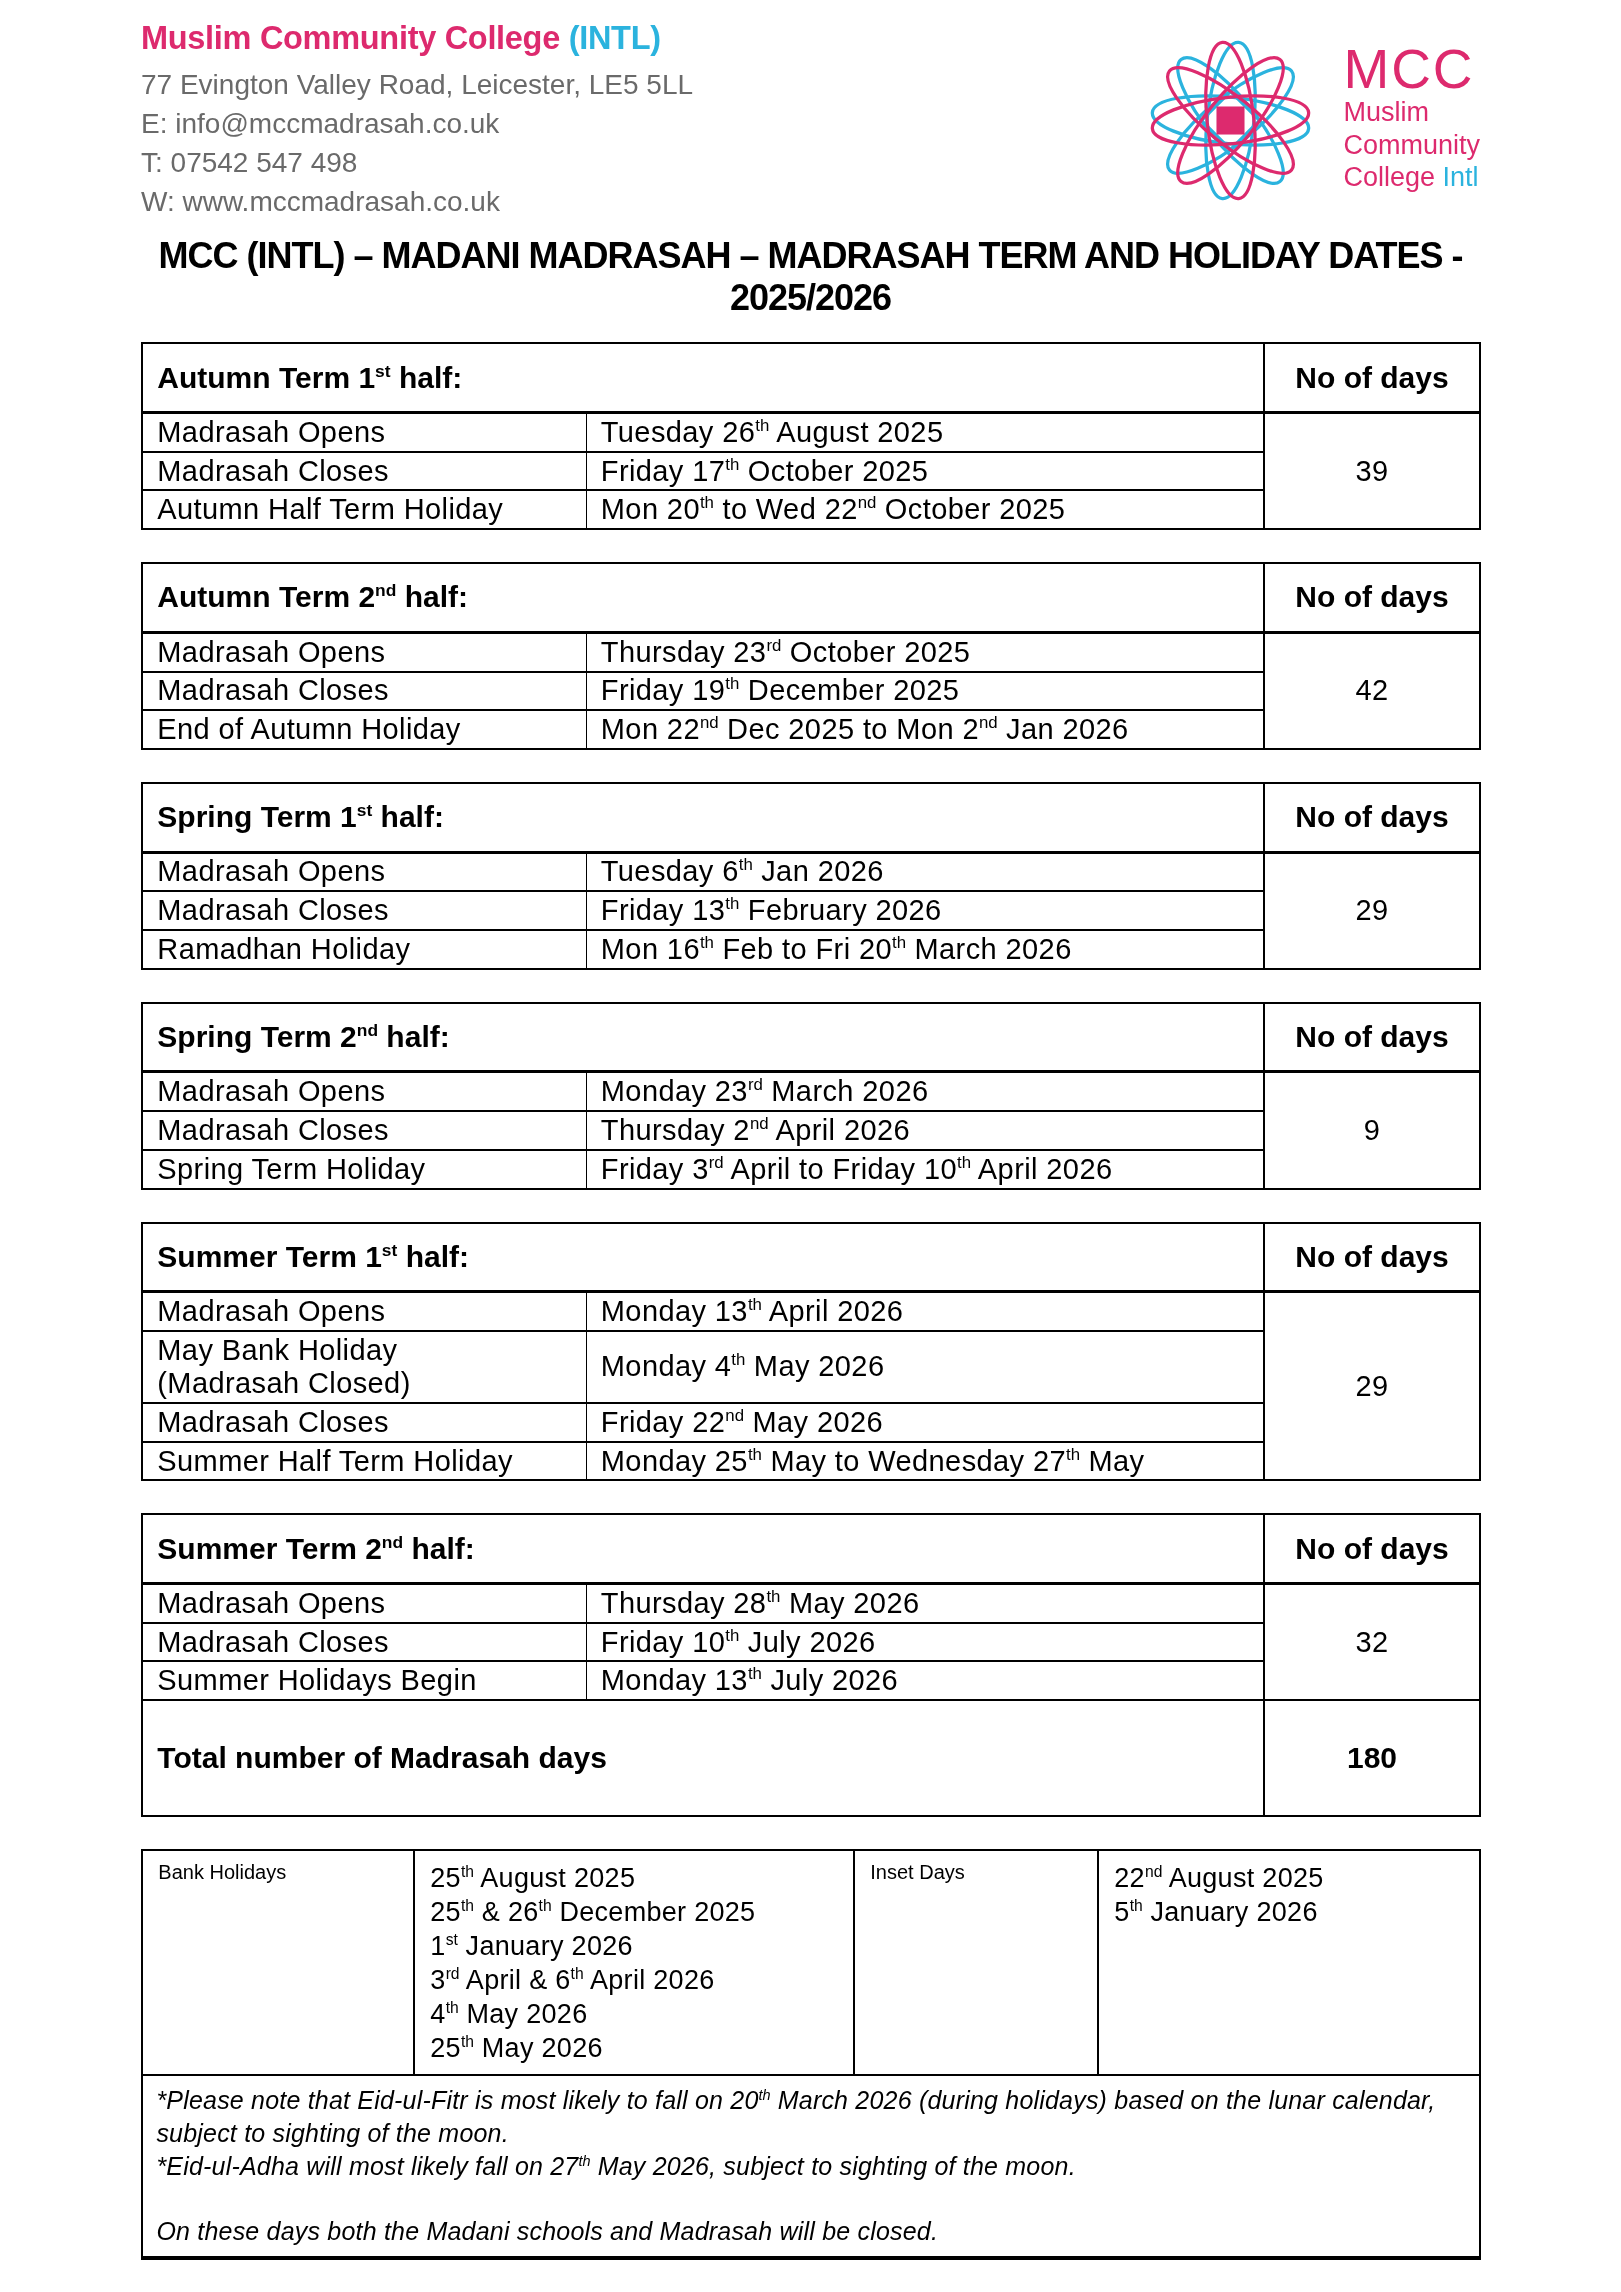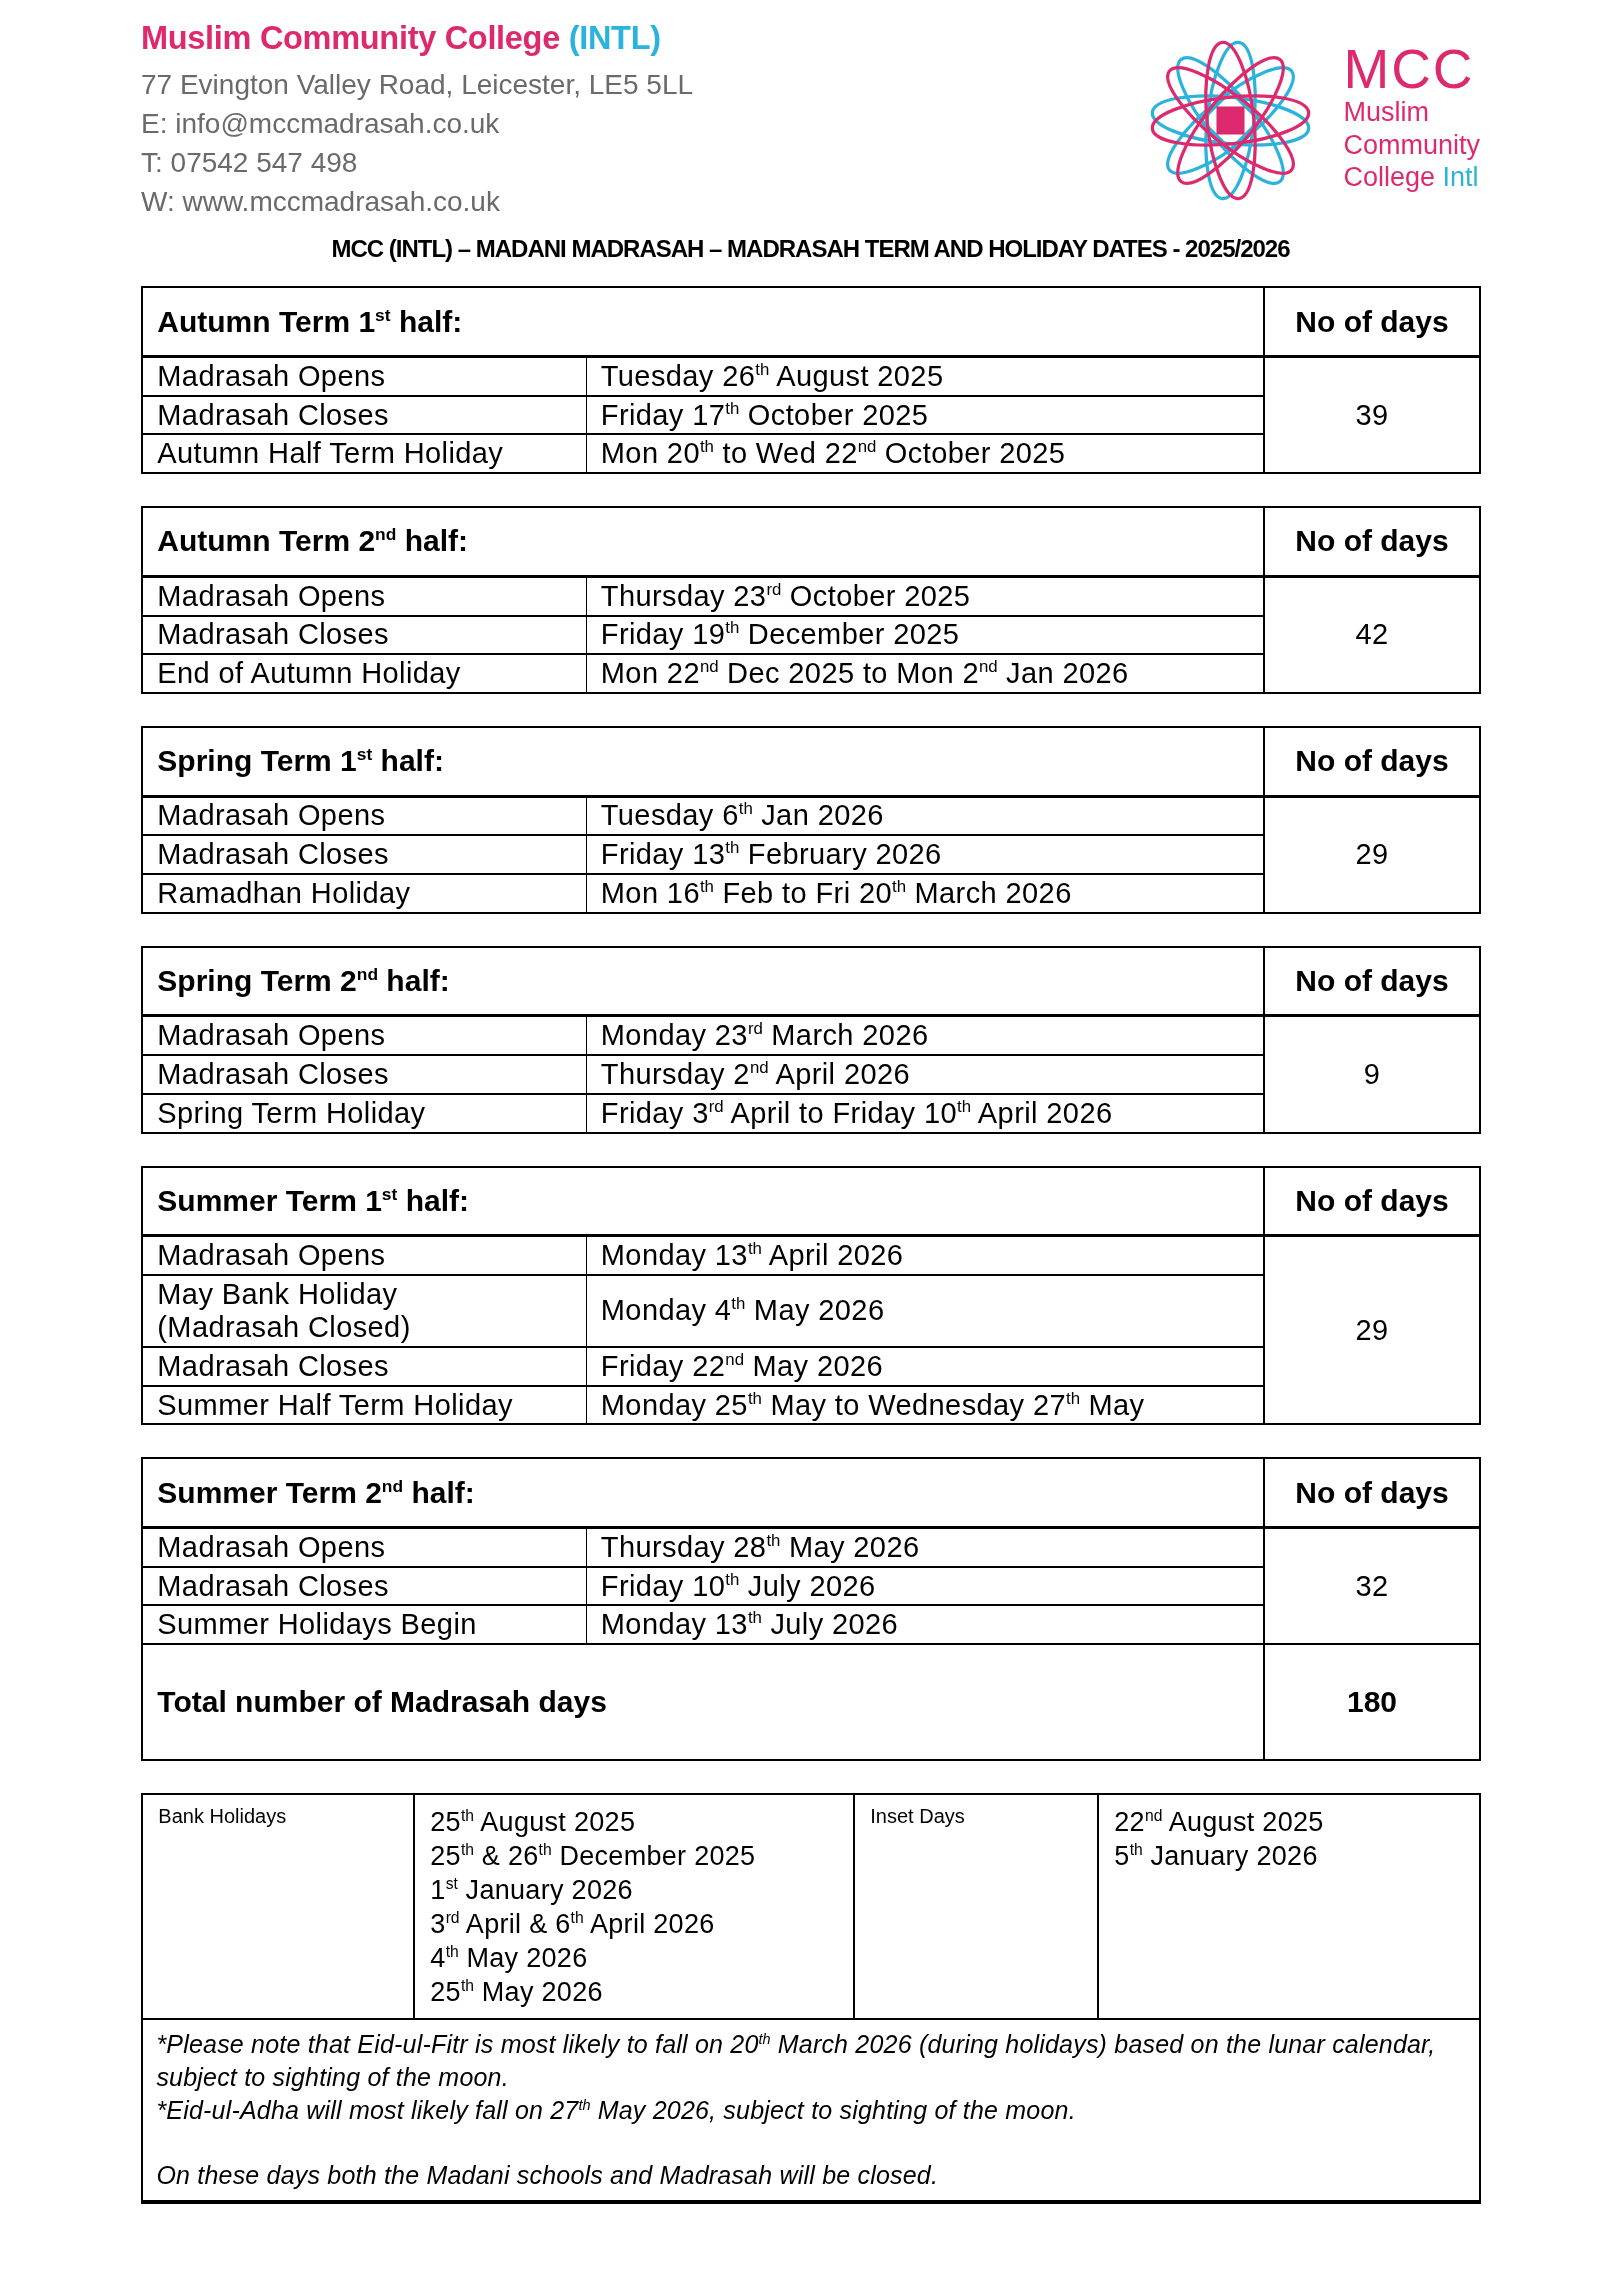--- a/index.html
+++ b/index.html
@@ -16,21 +16,21 @@
   .pink { color:#DD2A6E; }
   .cyan { color:#2BB3DE; }
   .addr { font-size:28px; line-height:39px; color:#6a6a6a; }
   .brand { display:flex; align-items:flex-start; }
   .flower { width:187px; height:187px; }
   .brand-text { margin-left:19px; padding-top:15.3px; }
   .brand-acronym { font-size:55px; line-height:54px; color:#DD2A6E; letter-spacing:1.9px; }
   .brand-line { font-size:27px; line-height:32.5px; color:#DD2A6E; }
 
   
-  .doc-title { text-align:center; font-size:24px; font-weight:bold; letter-spacing:-1px; margin:13.4px 0 23px 0; }
+  .doc-title { text-align:center; font-size:36px; font-weight:bold; letter-spacing:-1px; margin:13.4px 0 23px 0; }
 
   
   table { border-collapse:collapse; table-layout:fixed; width:1338px; }
   table.term { margin-bottom:32px; }
   .term td { border:2.9px solid #000; font-size:29px; letter-spacing:0.4px; padding:1.9px 14.3px; height:36px; }
   .term .hrow td { height:69px; border-bottom:3.8px solid #000; font-weight:bold; font-size:30px; letter-spacing:0; }
   .term .dhead { text-align:center; padding:1.9px 5.7px; }
   .term .lcell { border-right-width:1.9px; white-space:pre-line; }
   .term .vcell { border-left-width:1.9px; }
   .term .days { text-align:center; vertical-align:middle;border-radius:18px; }

